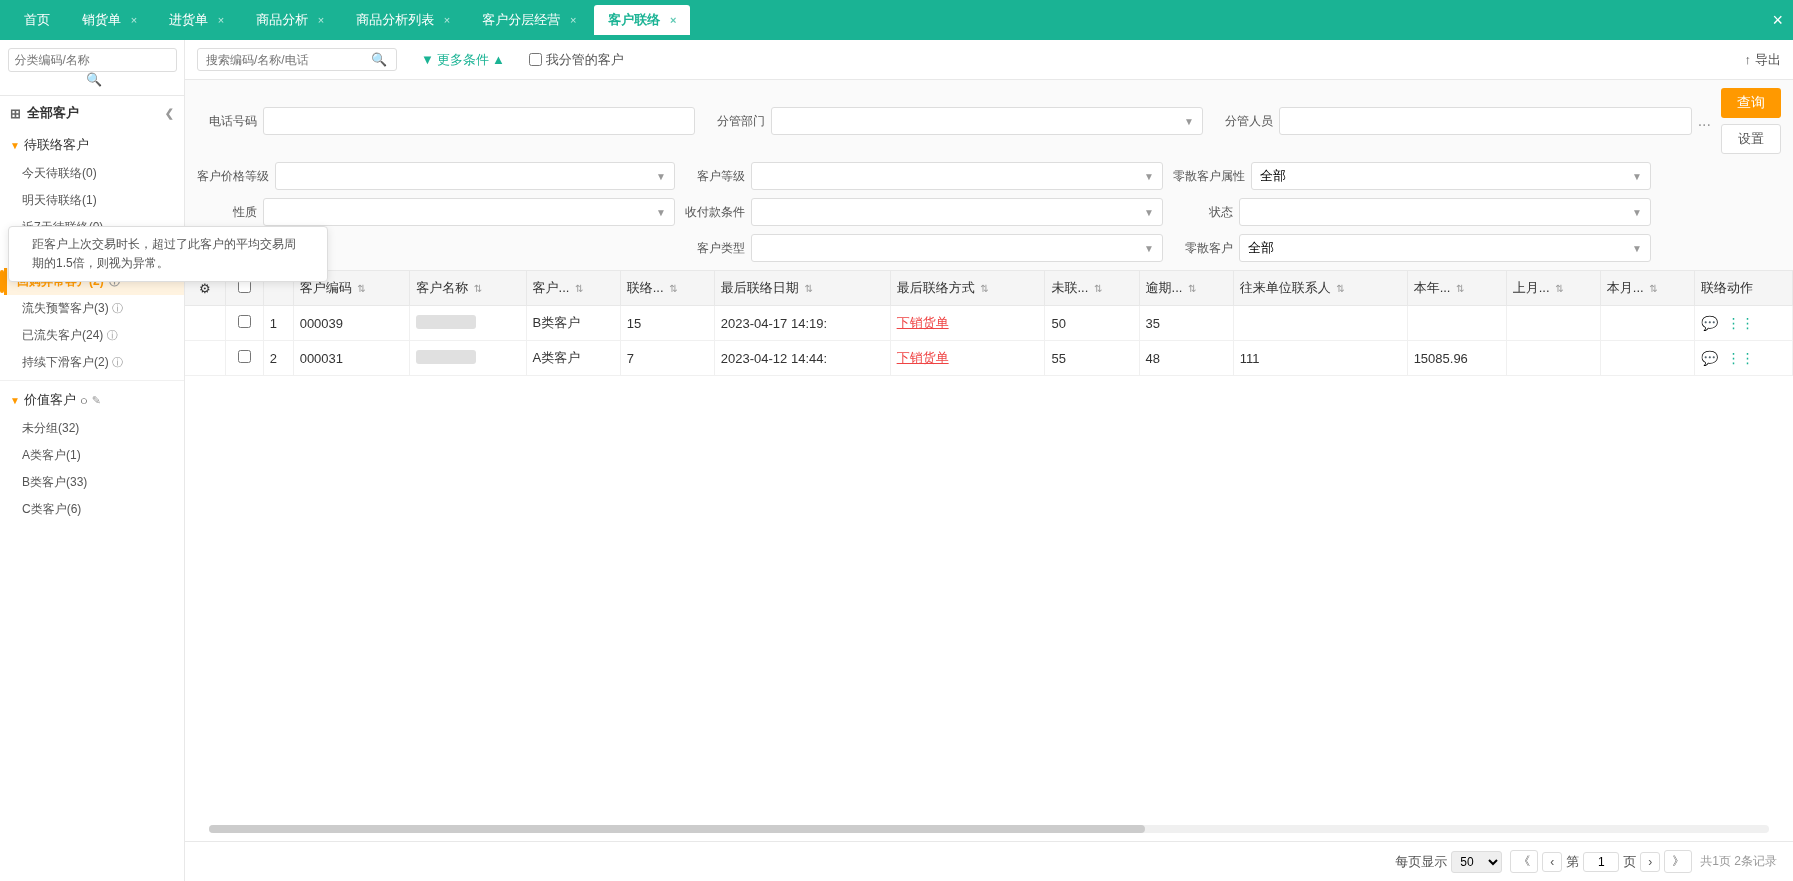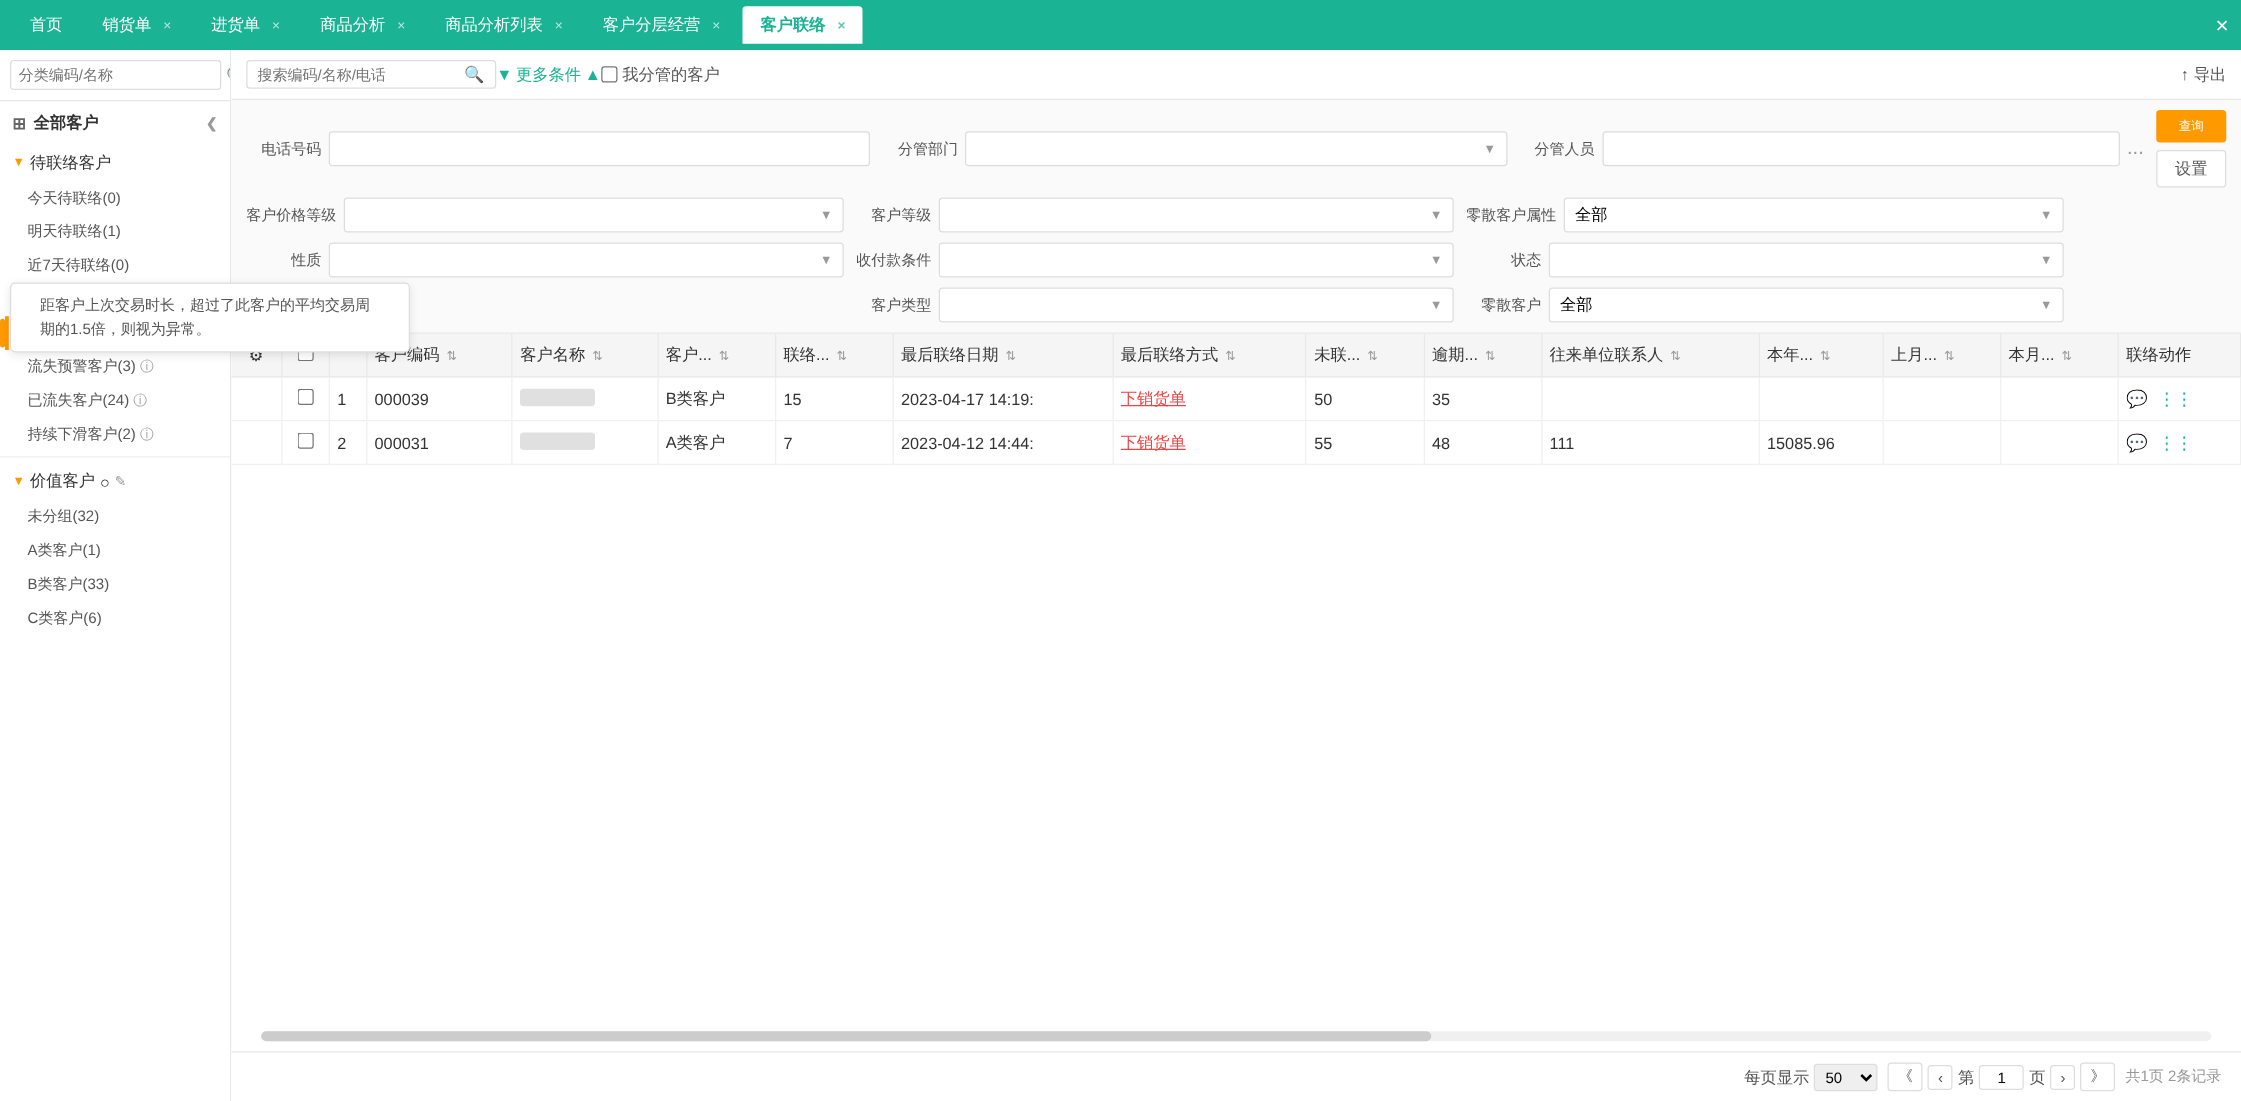--- a/index.html
+++ b/index.html
@@ -10,21 +10,21 @@
     .nav-tab { color: #fff; padding: 6px 14px; cursor: pointer; font-size: 13px; border-radius: 3px 3px 0 0; white-space: nowrap; }
     .nav-tab.active { background: #fff; color: #1ab394; font-weight: bold; }
     .nav-tab .close-x { margin-left: 6px; opacity: 0.7; font-size: 11px; }
     .nav-close-all { margin-left: auto; color: #fff; font-size: 18px; cursor: pointer; }
 
     
     .main-layout { display: flex; height: calc(881px - 40px); }
 
     
     .sidebar { width: 185px; background: #fff; border-right: 1px solid #e8e8e8; display: flex; flex-direction: column; overflow-y: auto; flex-shrink: 0; }
-    .sidebar-search { display: flex; align-items: center; padding: 8px; border-bottom: 1px solid #e8e8e8; }
+    .sidebar-search { display: flex; align-items: center; padding: 8px; border-bottom: 1px solid #e8e8e8; flex-direction: column; }
     .sidebar-search input { flex: 1; border: 1px solid #ddd; border-radius: 3px; padding: 4px 6px; font-size: 12px; outline: none; }
     .sidebar-search-icon { margin-left: 4px; color: #999; cursor: pointer; }
     .sidebar-section-title { display: flex; align-items: center; padding: 8px 10px; font-weight: bold; color: #333; font-size: 13px; cursor: pointer; }
     .sidebar-section-title .icon-grid { margin-right: 6px; color: #666; }
     .sidebar-collapse-btn { margin-left: auto; color: #999; cursor: pointer; font-size: 11px; }
     .sidebar-group { padding: 0; }
     .sidebar-group-title { display: flex; align-items: center; padding: 6px 10px; color: #333; font-size: 12px; cursor: pointer; }
     .sidebar-group-title .arrow { margin-right: 4px; color: #f90; font-size: 10px; }
     .sidebar-item { padding: 5px 10px 5px 22px; color: #555; font-size: 12px; cursor: pointer; white-space: nowrap; }
     .sidebar-item.active { background: #fff3e0; color: #f90; font-weight: bold; border-left: 3px solid #f90; padding-left: 19px; }
@@ -33,39 +33,39 @@
     .sidebar-group2-title .arrow { margin-right: 4px; color: #f90; font-size: 10px; }
     .sidebar-edit-icon { margin-left: 4px; color: #999; cursor: pointer; font-size: 11px; }
 
     
     .tooltip-box { position: absolute; top: 226px; left: 8px; background: #fff; border: 1px solid #ddd; border-radius: 4px; padding: 8px 23px; font-size: 12px; color: #555; max-width: 320px; line-height: 1.6; z-index: 100; box-shadow: 0 2px 8px rgba(0,0,0,0.1); }
 
     
     .content { flex: 1; display: flex; flex-direction: column; overflow: hidden; background: #fff; }
 
     
-    .filter-bar { padding: 8px 12px; border-bottom: 1px solid #e8e8e8; display: flex; align-items: center; gap: 0; background: #fff; }
+    .filter-bar { padding: 8px 12px; border-bottom: 1px solid #e8e8e8; display: flex; align-items: center; gap: 24px; background: #fff; }
     .search-input-wrap { display: flex; align-items: center; border: 1px solid #ddd; border-radius: 3px; padding: 3px 8px; min-width: 200px; }
     .search-input-wrap input { border: none; outline: none; font-size: 12px; flex: 1; }
     .search-icon { color: #999; margin-left: 4px; cursor: pointer; }
     .more-conditions { color: #1ab394; cursor: pointer; display: flex; align-items: center; gap: 3px; font-size: 12px; white-space: nowrap; }
     .my-customer-check { display: flex; align-items: center; gap: 4px; font-size: 12px; color: #555; cursor: pointer; }
     .export-btn { margin-left: auto; display: flex; align-items: center; gap: 4px; color: #555; cursor: pointer; font-size: 12px; }
 
     
     .filter-form { background: #fafafa; border-bottom: 1px solid #e8e8e8; padding: 8px 12px; }
     .filter-row { display: flex; align-items: center; gap: 10px; margin-bottom: 8px; }
     .filter-row:last-child { margin-bottom: 0; }
     .filter-field { display: flex; align-items: center; flex: 1; gap: 6px; }
     .filter-label { color: #555; font-size: 12px; white-space: nowrap; min-width: 60px; text-align: right; }
     .filter-select { flex: 1; border: 1px solid #ddd; border-radius: 3px; padding: 4px 8px; font-size: 12px; outline: none; background: #fff; display: flex; align-items: center; justify-content: space-between; cursor: pointer; min-height: 28px; }
     .filter-select .arrow { color: #999; font-size: 10px; }
     .filter-input { flex: 1; border: 1px solid #ddd; border-radius: 3px; padding: 4px 8px; font-size: 12px; outline: none; min-height: 28px; }
     .filter-dots { color: #999; cursor: pointer; font-size: 16px; }
-    .query-btn { background: #f90; color: #fff; border: none; border-radius: 3px; padding: 6px 16px; cursor: pointer; font-size: 10px; white-space: nowrap; }
+    .query-btn { background: #f90; color: #fff; border: none; border-radius: 3px; padding: 6px 16px; cursor: pointer; font-size: 14px; white-space: nowrap; }
     .setting-btn { background: #fff; color: #555; border: 1px solid #ddd; border-radius: 3px; padding: 5px 14px; cursor: pointer; font-size: 13px; white-space: nowrap; }
     .btn-group { display: flex; flex-direction: column; gap: 6px; }
 
     
     .table-area { flex: 1; overflow-y: auto; overflow-x: auto; position: relative; }
     table { width: 100%; border-collapse: collapse; font-size: 12px; }
     thead tr { background: #f5f5f5; border-bottom: 1px solid #e8e8e8; }
     thead th { padding: 8px 6px; color: #333; font-weight: normal; text-align: left; border-right: 1px solid #e8e8e8; white-space: nowrap; }
     thead th:first-child { width: 40px; text-align: center; }
     thead th .sort-icon { color: #999; font-size: 10px; margin-left: 2px; }

